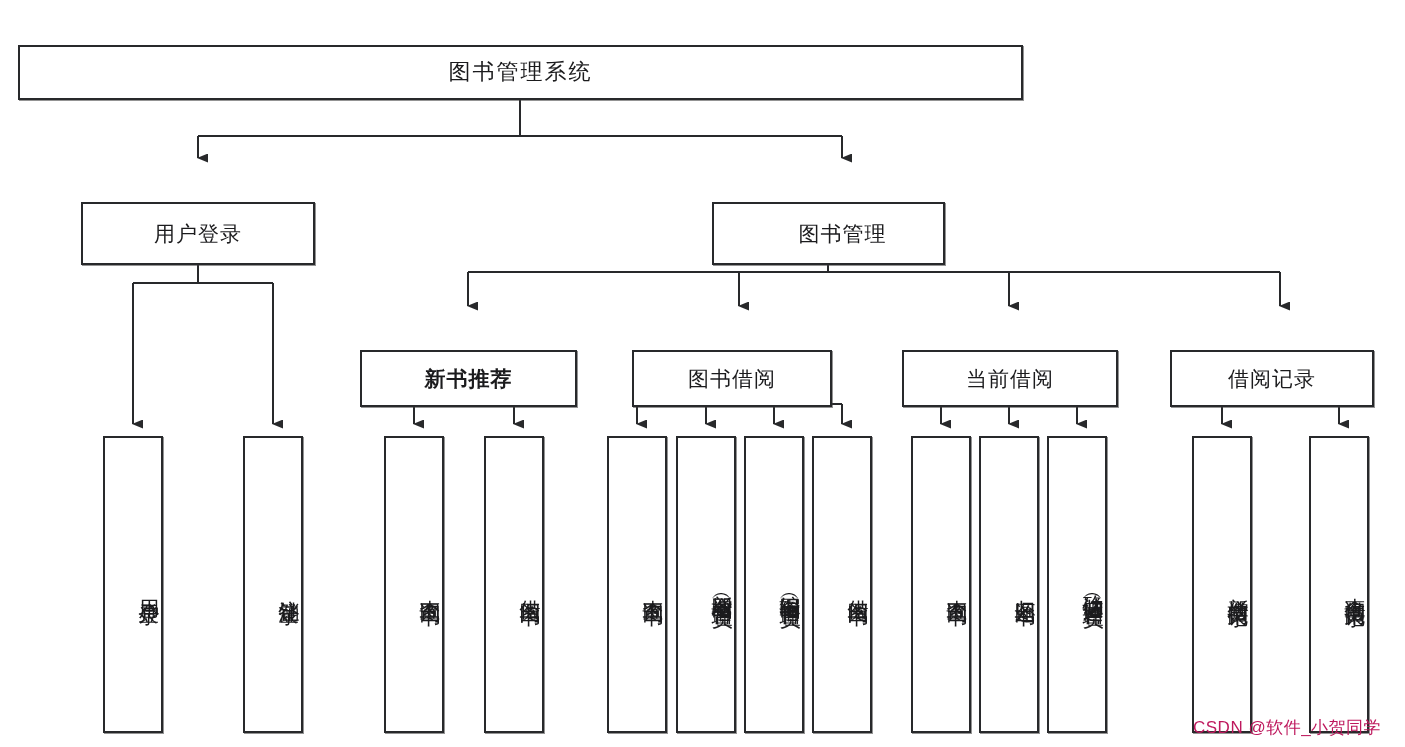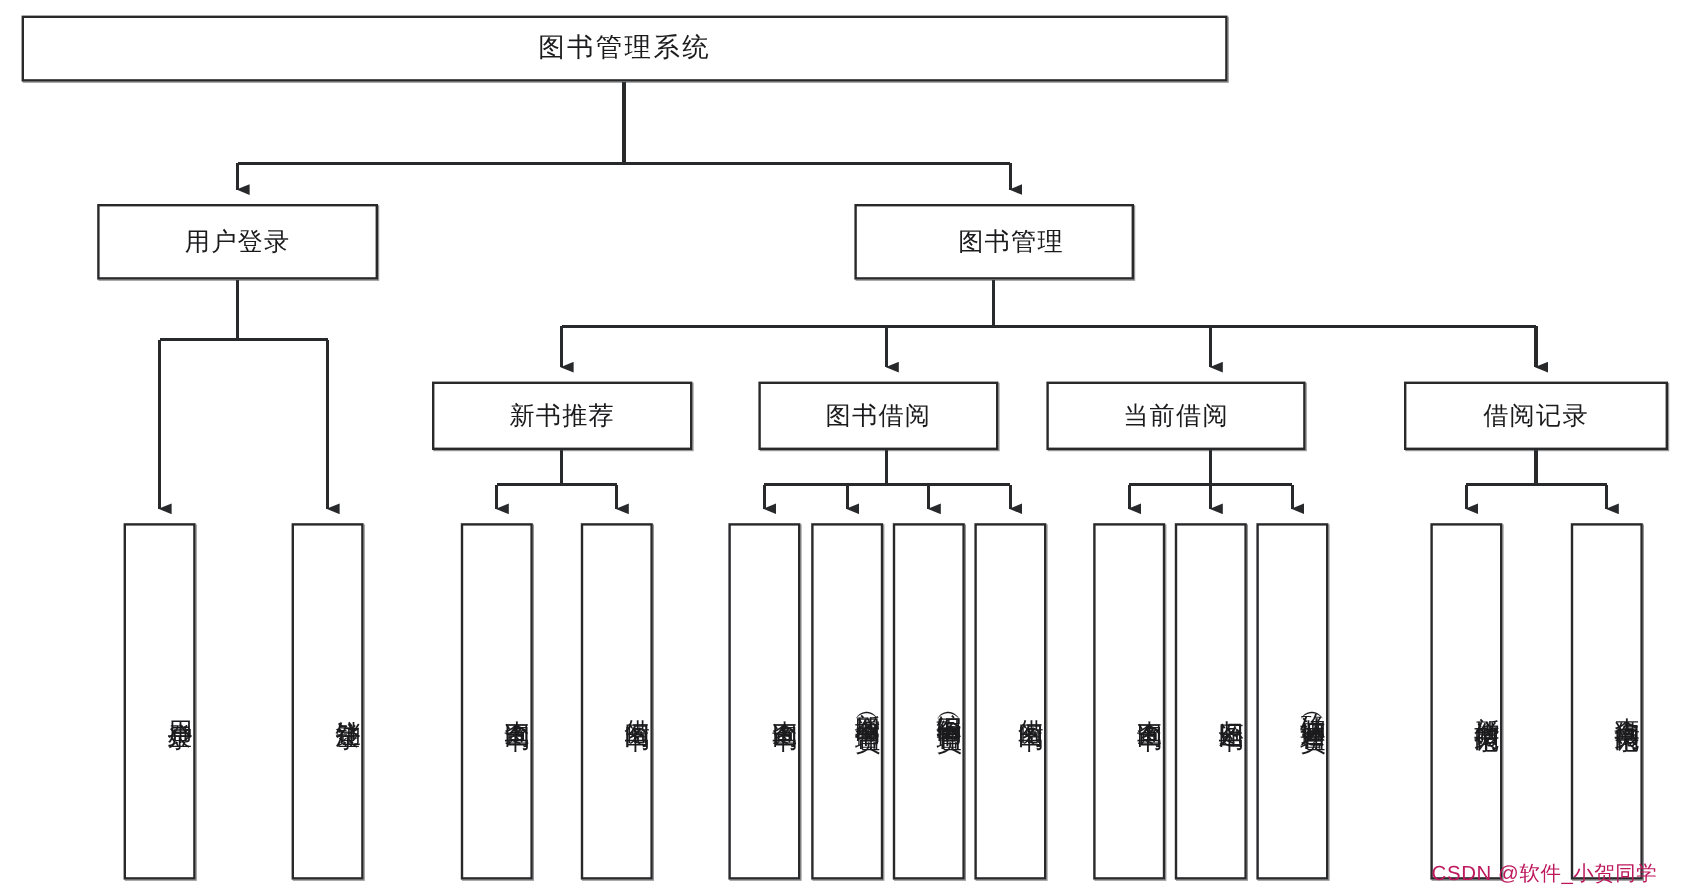--- a/index.html
+++ b/index.html
@@ -36,20 +36,21 @@
     justify-content: center;
     color: #1b1b1d;
     text-align: center;
     box-shadow: 1px 1px 0 rgba(60,60,60,0.55);
   }
   .node-h {
     font-size: 21px;
     line-height: 1.2;
     letter-spacing: 1px;
     white-space: nowrap;
+    margin-top: 32px;
   }
   .node-root {
     font-size: 22px;
     letter-spacing: 2px;
   }
   .node-v {
     writing-mode: vertical-rl;
     text-orientation: upright;
     font-size: 21px;
     line-height: 1.12;
@@ -132,33 +133,33 @@
   </div>
 
   <div class="node node-h" style="left:81px; top:170px; width:234px; height:63px;">
     <span>用户登录</span>
   </div>
 
   <div class="node node-h" style="left:712px; top:170px; width:233px; height:63px;padding-left:28px;">
     <span>图书管理</span>
   </div>
 
-  <div class="node node-h" style="left:360px; top:318px; width:217px; height:57px;">
+  <div class="node node-h" style="left:360px; top:318px; width:217px; height:57px;font-weight:bold;">
     <span>新书推荐</span>
   </div>
 
   <div class="node node-h" style="left:632px; top:318px; width:200px; height:57px;">
     <span>图书借阅</span>
   </div>
 
-  <div class="node node-h" style="left:872px; top:318px; width:216px; height:57px;">
+  <div class="node node-h" style="left:902px; top:318px; width:216px; height:57px;">
     <span>当前借阅</span>
   </div>
 
-  <div class="node node-h" style="left:1170px; top:318px; width:220px; height:57px;">
+  <div class="node node-h" style="left:1170px; top:318px; width:204px; height:57px;">
     <span>借阅记录</span>
   </div>
 
   <div class="node node-v" style="left:103px; top:436px; width:60px; height:297px;">
     <span class="vtext">用户登录</span>
   </div>
   <div class="node node-v" style="left:243px; top:436px; width:60px; height:297px;">
     <span class="vtext">注销登录</span>
   </div>
 

